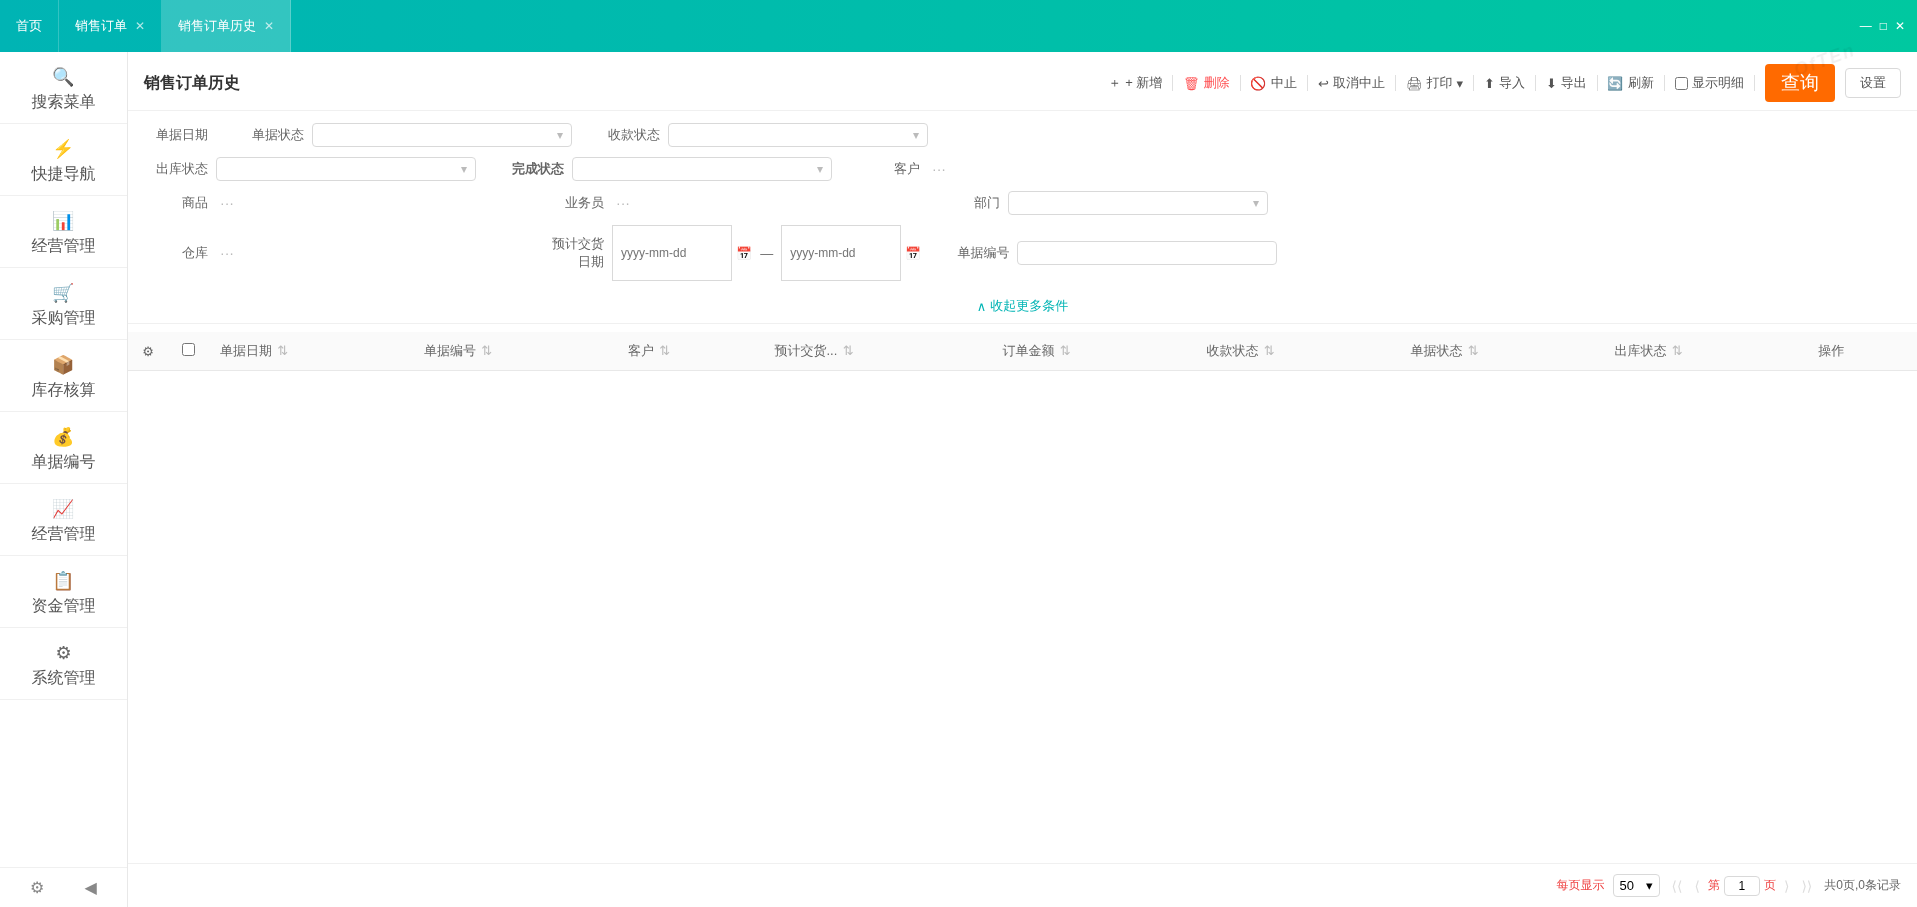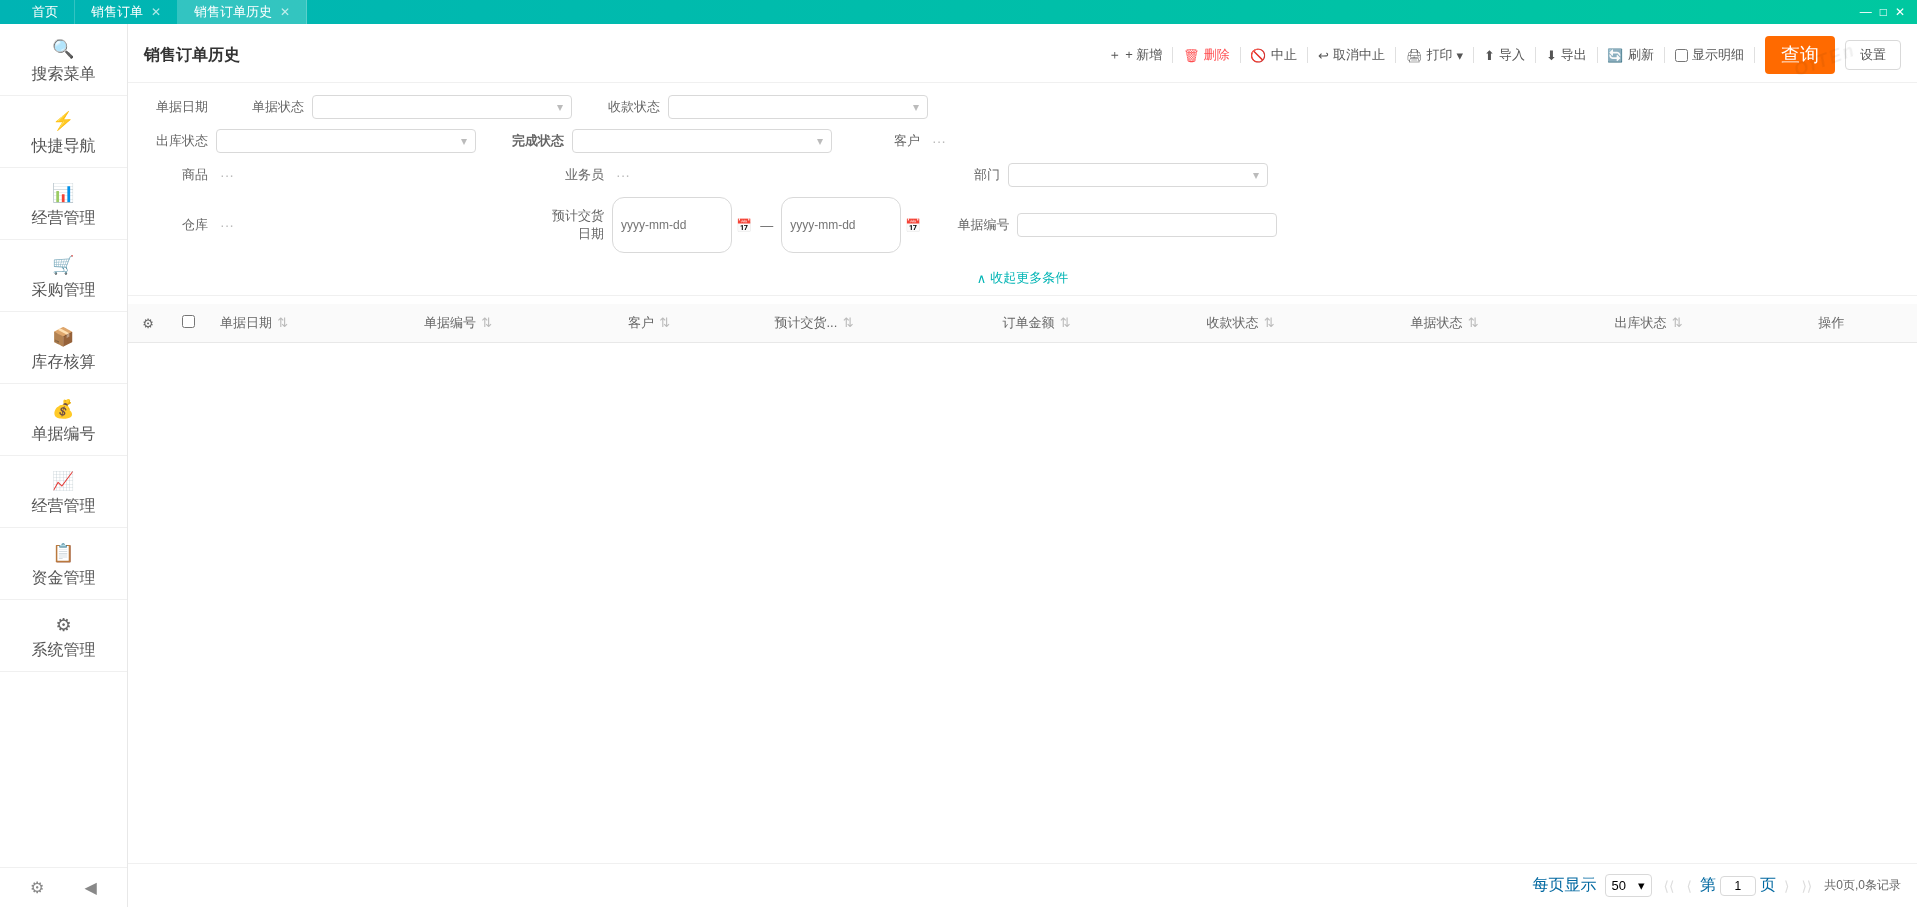--- a/index.html
+++ b/index.html
@@ -1,24 +1,24 @@
 <!DOCTYPE html>
 <html><head>
   <meta charset="utf-8">
   <style>
     * { box-sizing: border-box; margin: 0; padding: 0; font-family: 'Microsoft YaHei', Arial, sans-serif; font-size: 13px; }
     body { display: flex; flex-direction: column; height: 907px; width: 1917px; overflow: hidden; background: #f0f2f5; }
 
     
     .top-bar {
-      height: 24px;
+      height: 52px;
       background: linear-gradient(90deg, #00b4b4 0%, #00c8a0 100%);
       display: flex;
       align-items: center;
-      padding: 0 0 0 16px;
+      padding: 0 0 0 0;
       flex-shrink: 0;
     }
     .top-bar-tabs {
       display: flex;
       align-items: stretch;
       height: 100%;
       flex: 1;
     }
     .top-tab {
       display: flex;
@@ -264,21 +264,21 @@
     }
 
     
     .date-with-cal {
       display: flex;
       align-items: center;
       gap: 4px;
     }
     .date-input {
       border: 1px solid #d9d9d9;
-      border-radius: 12px;
+      border-radius: 0;
       padding: 20px 8px;
       font-size: 12px;
       color: #bbb;
       background: #fff;
       width: 120px;
     }
     .cal-icon { color: #00b4b4; cursor: pointer; }
     .dash { color: #666; margin: 0 4px; }
 
     
@@ -329,21 +329,21 @@
     
     .pagination {
       display: flex;
       align-items: center;
       justify-content: flex-end;
       padding: 10px 16px;
       border-top: 1px solid #f0f0f0;
       gap: 8px;
       flex-shrink: 0;
     }
-    .pagination-label { color: #0369a1; font-size: 16px; }
+    .pagination-label { color: #ef4444; font-size: 12px; }
     .page-size-select {
       display: flex;
       align-items: center;
       border: 1px solid #d9d9d9;
       border-radius: 4px;
       padding: 3px 6px;
       font-size: 12px;
       cursor: pointer;
       gap: 12px;
     }

